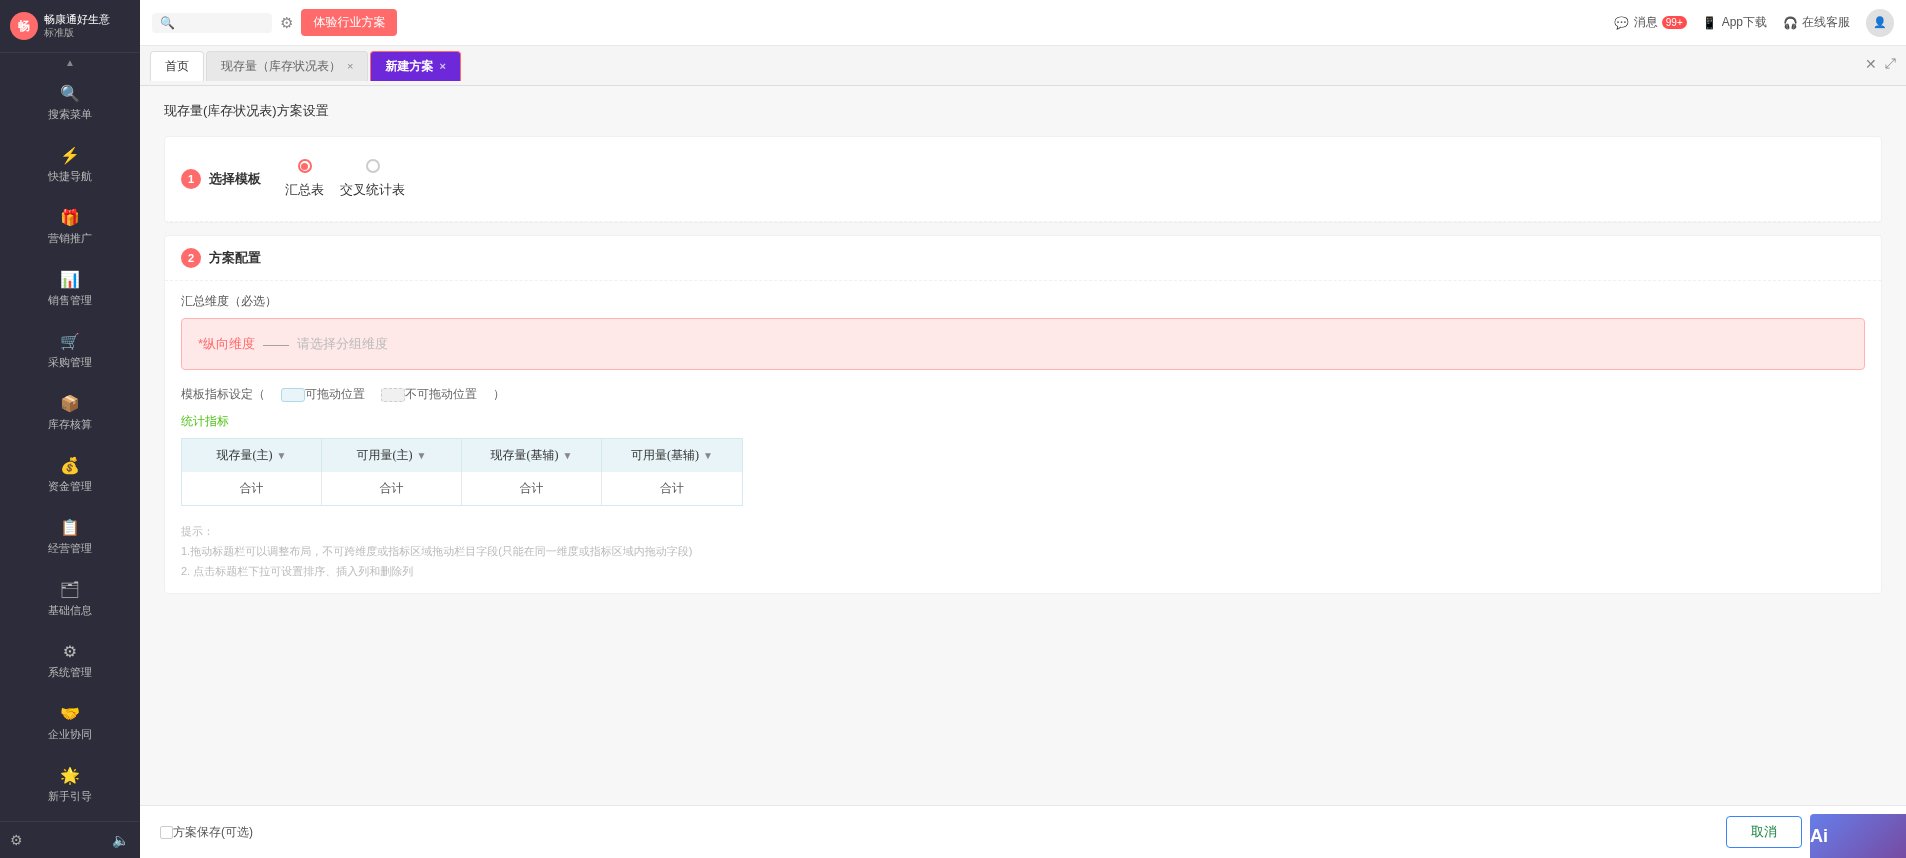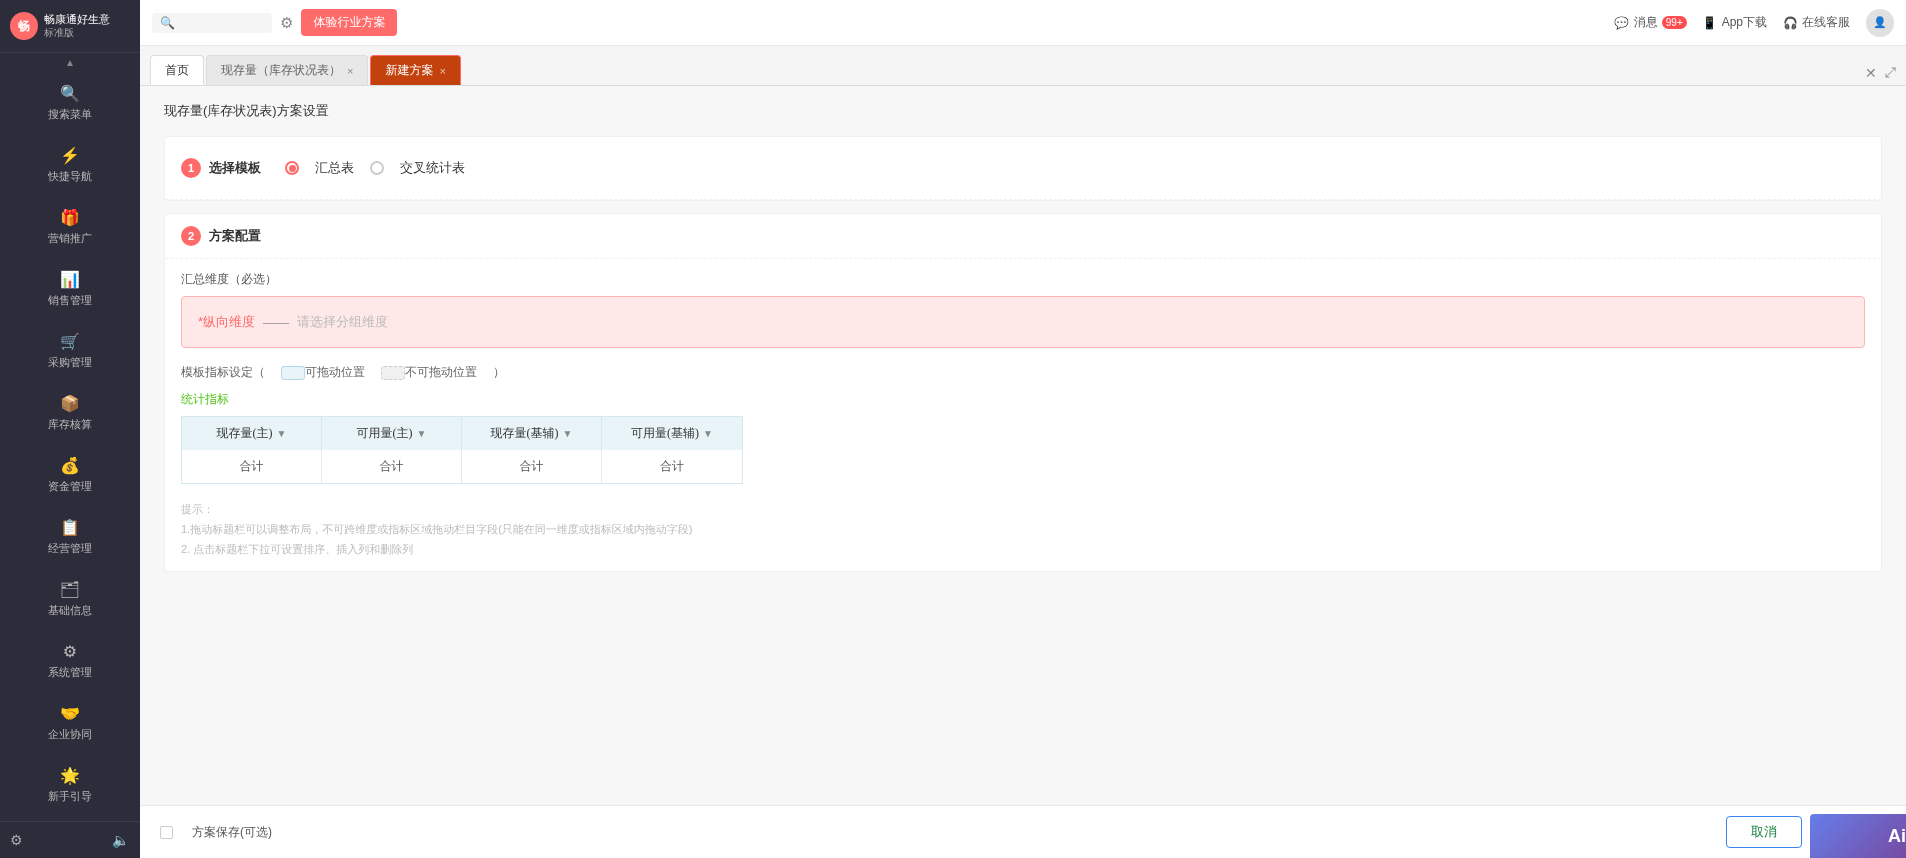--- a/index.html
+++ b/index.html
@@ -118,43 +118,44 @@
     }
     .topbar-avatar {
       width: 28px; height: 28px; background: #e0e0e0; border-radius: 50%; display: flex; align-items: center; justify-content: center; font-size: 11px; color: #888;
     }
 
     
     .tabbar {
       height: 40px;
       background: #f5f5f5;
       display: flex;
-      align-items: flex-end;
+      align-items: center;
       padding: 0 0 0 10px;
       gap: 2px;
       flex-shrink: 0;
       border-bottom: 1px solid #ddd;
     }
     .tab {
       display: flex;
       align-items: center;
       gap: 6px;
       padding: 6px 14px;
       cursor: pointer;
       font-size: 12px;
       color: #666;
       background: #e8e8e8;
       border-radius: 4px 4px 0 0;
       border: 1px solid #ddd;
       border-bottom: none;
     }
     .tab.active {
-      background: #c2410c;
+      background: #6d28d9;
       color: #fff;
       border-color: #ff6b6b;
+      font-weight: bold;
     }
     .tab-home { background: #fff; color: #333; }
     .tab-close { font-size: 11px; cursor: pointer; opacity: 0.7; }
 
     
     .window-controls {
       margin-left: auto;
       display: flex;
       align-items: center;
       gap: 8px;
@@ -205,24 +206,25 @@
 
     .radio-group {
       display: flex;
       align-items: center;
       gap: 16px;
       padding: 10px 16px;
     }
     .radio-item {
       display: flex;
       align-items: center;
-      gap: 16px;
+      gap: 8px;
       cursor: pointer;
       font-size: 13px;
       color: #333;
+      flex-direction: column;
     }
     .radio-circle {
       width: 14px; height: 14px;
       border-radius: 50%;
       border: 2px solid #ccc;
       display: flex; align-items: center; justify-content: center;
     }
     .radio-circle.checked {
       border-color: #ff6b6b;
     }
@@ -329,21 +331,21 @@
     .bottom-bar {
       background: #fff;
       border-top: 1px solid #e8e8e8;
       padding: 10px 20px;
       display: flex;
       align-items: center;
       gap: 8px;
       flex-shrink: 0;
     }
     .save-checkbox {
-      display: flex; align-items: center; gap: 19px; cursor: pointer; font-size: 12px; color: #555;
+      display: flex; align-items: center; gap: 0; cursor: pointer; font-size: 12px; color: #555;
     }
     .checkbox-box {
       width: 13px; height: 13px; border: 1px solid #ccc; border-radius: 2px;
     }
     .bottom-actions {
       margin-left: auto;
       display: flex;
       gap: 10px;
     }
     .btn-cancel {
@@ -371,21 +373,21 @@
       right: 0;
       bottom: 0;
       width: 96px;
       height: 44px;
       background: linear-gradient(135deg, #667eea, #764ba2);
       color: #fff;
       font-size: 18px;
       font-weight: bold;
       display: flex;
       align-items: center;
-      justify-content: flex-end;
+      justify-content: flex-start;
       cursor: pointer;
       border-radius: 4px 0 0 0;
     }
   </style>
 </head>
 <body>
 
 <div class="sidebar">
   <div class="sidebar-logo">
     <div class="sidebar-logo-icon">

